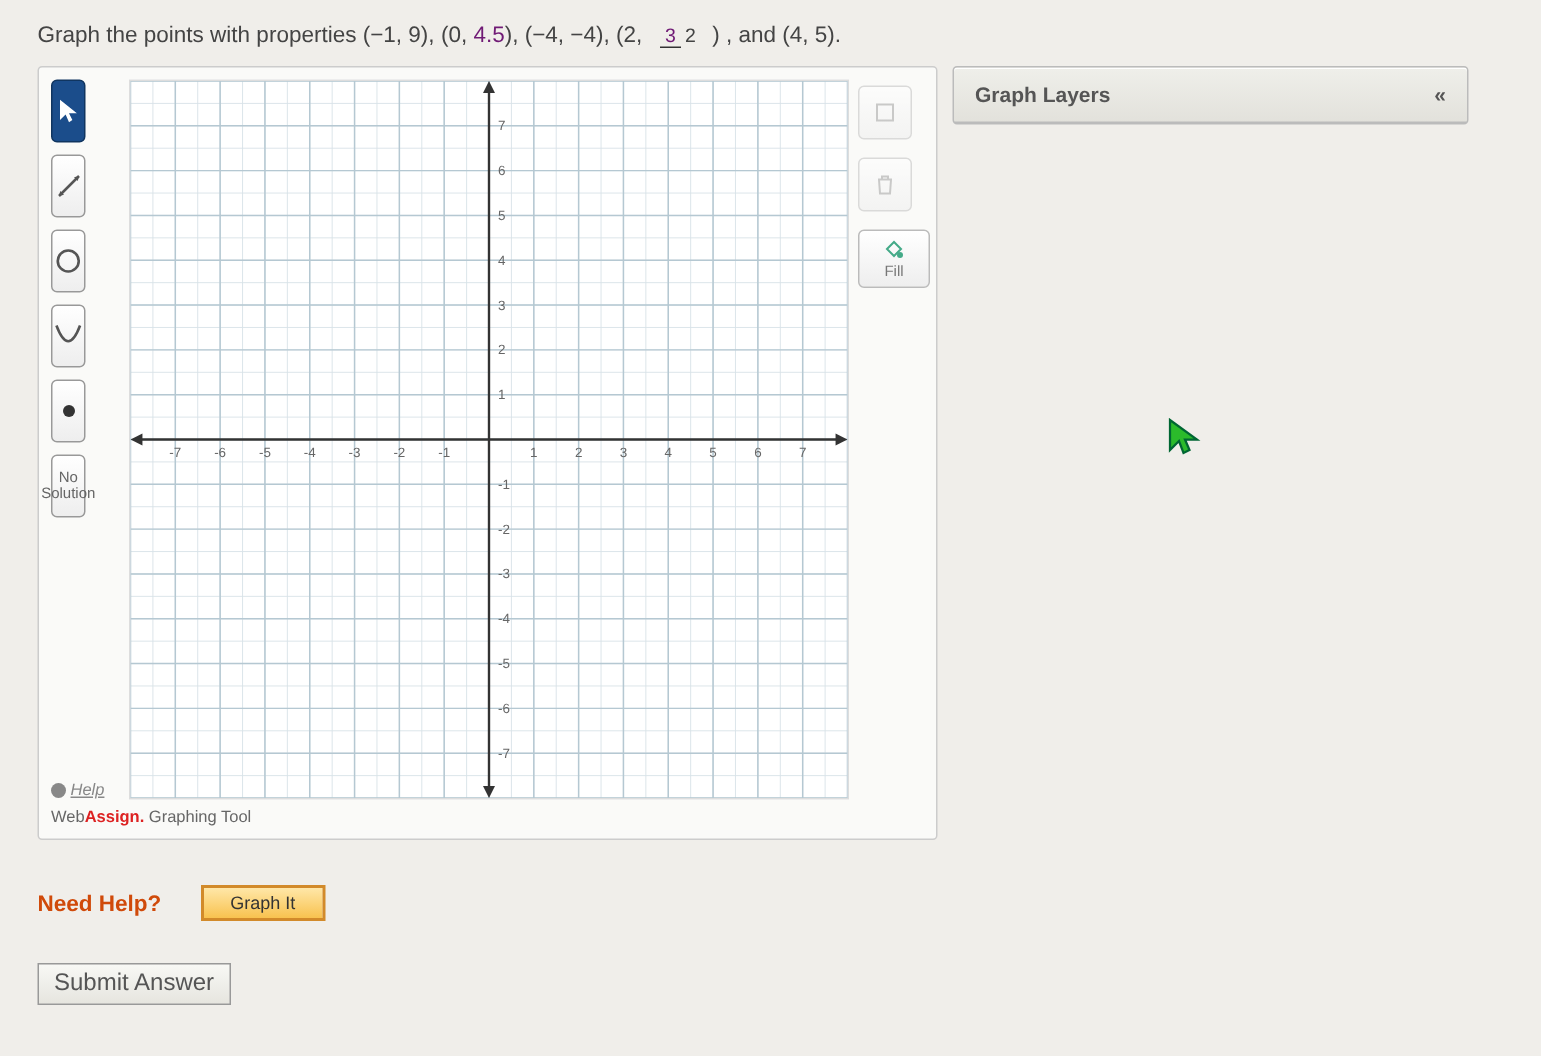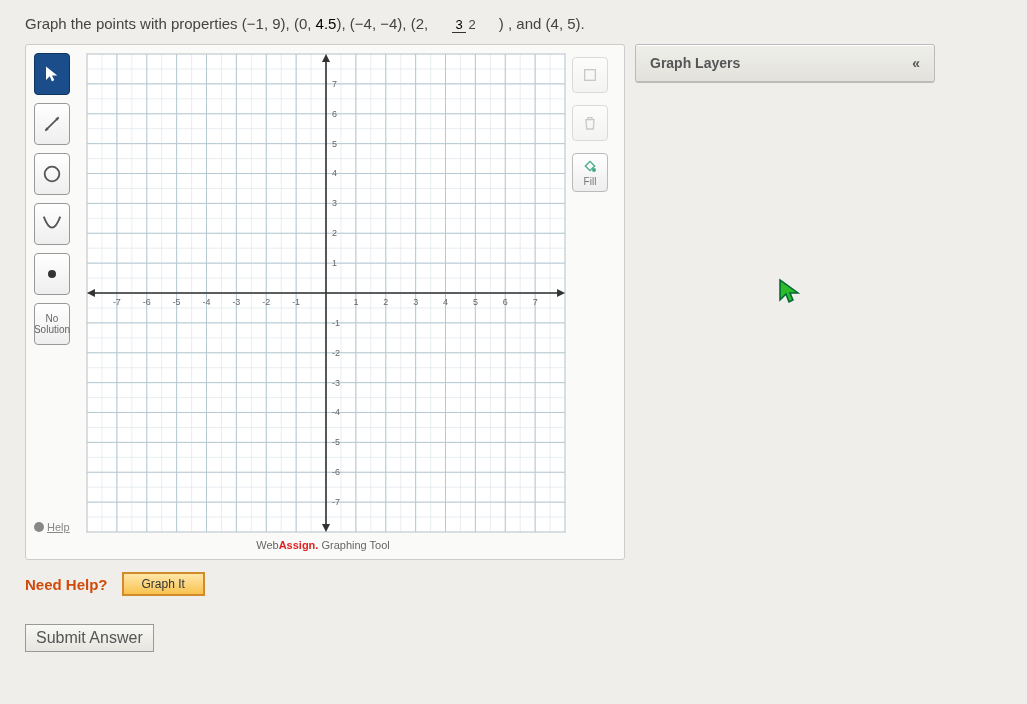--- a/index.html
+++ b/index.html
@@ -9,90 +9,90 @@
     font-family: Arial, sans-serif;
     background: #f0eeea;
     color: #333;
     width: 1027px;
   }
   .question {
     font-size: 15px;
     color: #444;
     margin-bottom: 12px;
   }
-  .question .red { color: #000000; }
-  .frac { display: inline-block; vertical-align: middle; text-align: center; font-size: 13px; line-height: 1.1; margin: 0 20px; }
+  .question .red { color: #701a75; }
+  .frac { display: inline-block; vertical-align: middle; text-align: center; font-size: 13px; line-height: 1.1; margin: 0 8px; }
   .frac .num { border-bottom: 1px solid #333; padding: 0 3px; }
   .frac .den { padding: 0 3px; }
 
   .workspace { display: flex; gap: 10px; align-items: flex-start; }
   .graph-wrap {
     border: 1px solid #ccc;
     background: #fafaf8;
     padding: 8px;
     border-radius: 3px;
     display: flex;
     flex-direction: column;
   }
   .graph-top { display: flex; gap: 6px; }
   .toolbar { display: flex; flex-direction: column; gap: 8px; width: 46px; }
   .tool-btn {
-    width: 36px; height: 42px;
+    width: 23px; height: 42px;
     border: 1px solid #999;
     border-radius: 4px;
     background: linear-gradient(#fff,#eee);
     display: flex; align-items: center; justify-content: center;
     font-size: 9px; color: #666; text-align: center;
     cursor: pointer;
   }
   .tool-btn.active { background: #1b4d8b; border-color: #103560; }
   .tool-btn.text { font-size: 10px; line-height: 1.1; }
   .help-link {
     font-size: 11px; color: #888; text-decoration: underline;
     margin-top: auto; padding-top: 130px;
-    display:flex; align-items:center; gap:3px;
+    display:flex; align-items:center; gap:3px;font-style:italic;
   }
 
   .graph-area { position: relative; width: 480px; height: 480px; background: #fff; border: 1px solid #ddd; }
   .graph-area svg { width: 100%; height: 100%; }
 
   .right-tools { display: flex; flex-direction: column; gap: 12px; width: 44px; padding-top: 4px; }
   .right-btn {
     width: 36px; height: 36px; border: 1px solid #bbb; border-radius: 4px;
     background: linear-gradient(#fff,#eee);
     display: flex; align-items: center; justify-content: center;
     font-size: 14px; color: #888; cursor: pointer; opacity: 0.5;
   }
   .fill-btn {
-    width: 36px; border: 1px solid #bbb; border-radius: 4px;
+    width: 48px; border: 1px solid #bbb; border-radius: 4px;
     background: linear-gradient(#fff,#eee);
     padding: 4px 0;
     display:flex; flex-direction:column; align-items:center; gap:2px;
     font-size: 10px; color: #777; cursor: pointer;
   }
 
-  .footer-brand { text-align: center; font-size: 11px; color: #666; padding: 6px 4px 0 0; }
+  .footer-brand { text-align: left; font-size: 11px; color: #666; padding: 6px 4px 0 0; }
   .footer-brand b { color: #d22; }
 
   .layers-panel {
-    width: 300px;
+    width: 344px;
     border: 1px solid #bbb;
     border-radius: 3px;
     background: linear-gradient(#efefea,#e2e1db);
     box-shadow: inset 0 1px 0 #fff;
   }
   .layers-header {
     display: flex; justify-content: space-between; align-items: center;
     padding: 10px 14px;
     border-bottom: 1px solid #bbb;
     font-weight: bold; color: #555; font-size: 14px;
   }
   .layers-body { padding: 14px 16px; font-size: 13px; color: #555; line-height: 1.5; border-top: 1px solid #fff; }
 
-  .need-help { margin-top: 12px; display: flex; align-items: center; gap: 14px; }
+  .need-help { margin-top: 30px; display: flex; align-items: center; gap: 26px; }
   .need-help-label { color: #d04a0a; font-weight: bold; font-size: 15px; }
   .read-it {
     border: 2px solid #d28a2a; background: linear-gradient(#ffe7a8,#f8c24f);
     padding: 3px 18px; font-size: 12px; color: #333; cursor: pointer;
   }
   .submit-row { margin-top: 28px; }
   .submit-btn {
     border: 1px solid #999; background: linear-gradient(#f8f8f5,#e6e5df);
     padding: 4px 10px; font-size: 16px; color: #555; cursor: pointer;
   }

